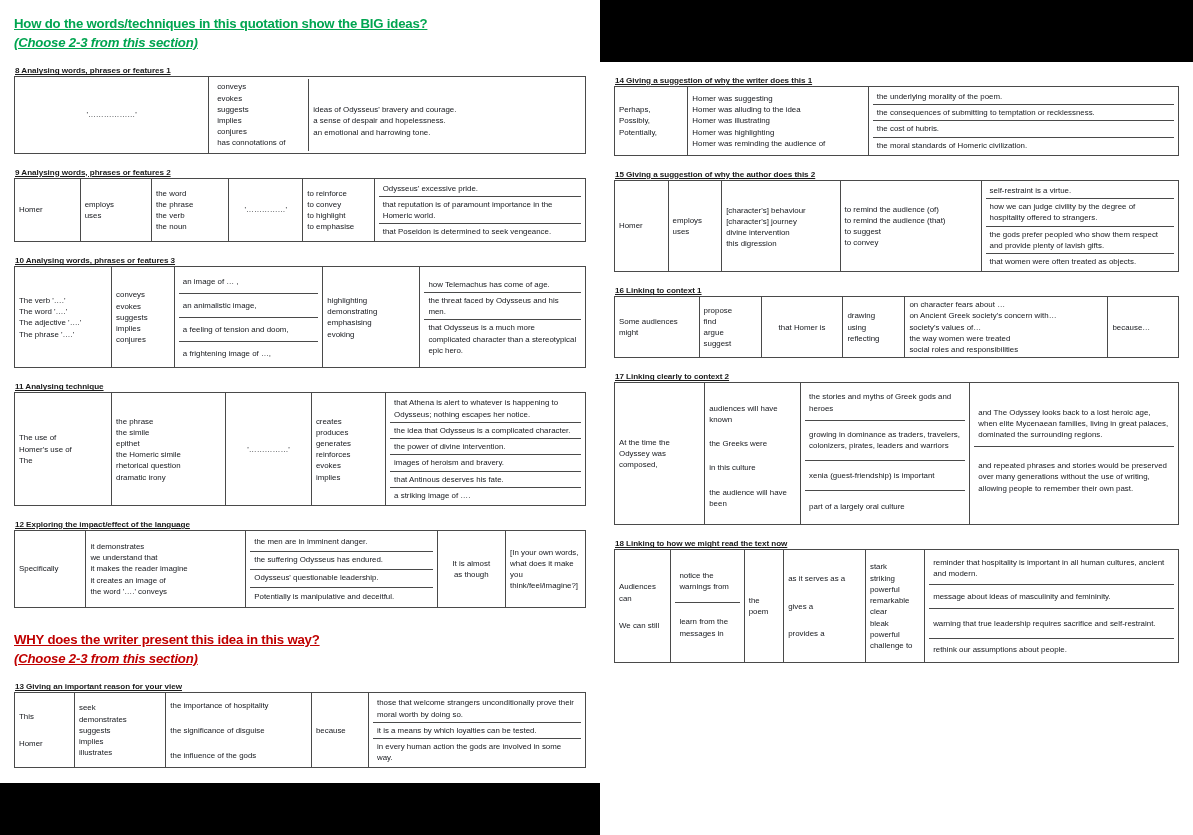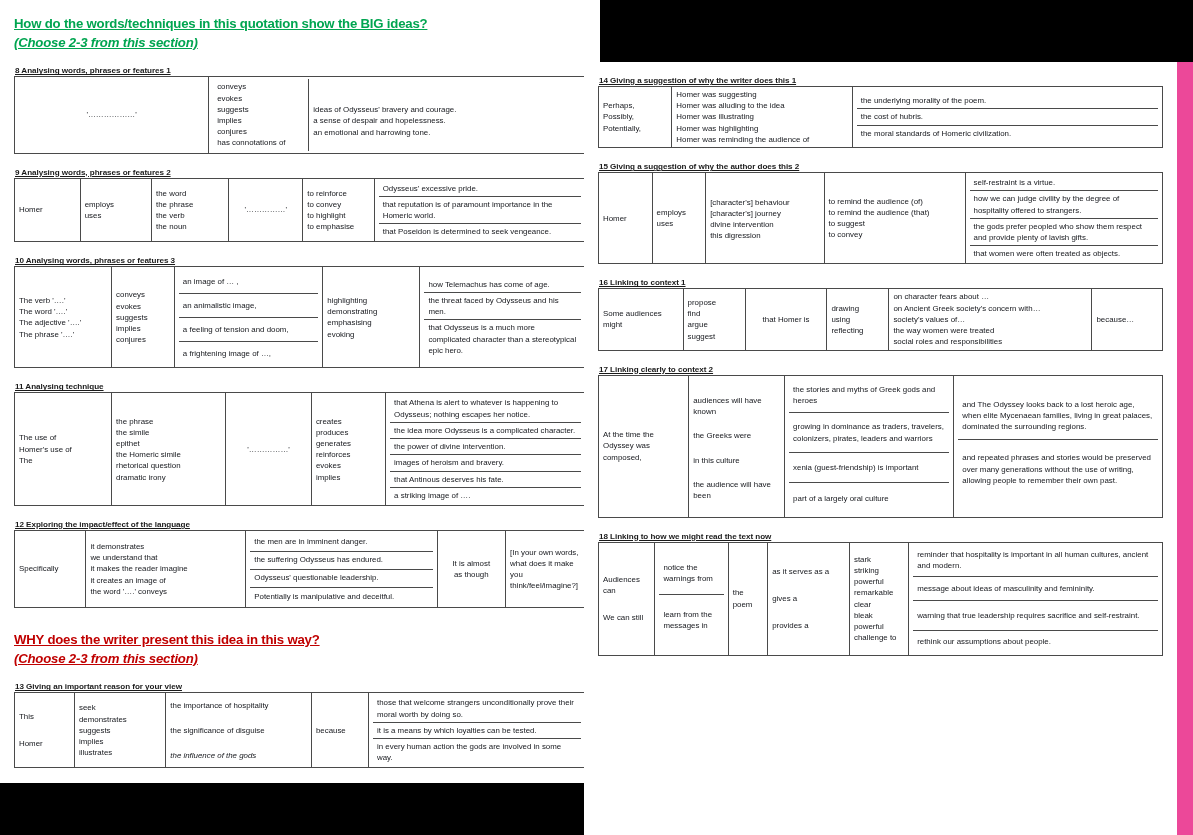--- a/index.html
+++ b/index.html
@@ -6,34 +6,34 @@
   html, body {
     margin: 0; padding: 0;
     width: 1193px; height: 835px;
     background: #ffffff;
     font-family: "Liberation Sans", sans-serif;
     overflow: hidden;
   }
   #stage {
     position: relative;
     width: 1193px; height: 835px;
-    background: #ec4899;
+    background: #fca5a5;
   }
   
   .slab { position: absolute; background: #000000; }
   #slab-top-right { left: 600px; top: 0; width: 593px; height: 62px; }
   #slab-bottom-left { left: 0; top: 783px; width: 600px; height: 52px; }
 
   .page {
     position: absolute;
     background: #ffffff;
     overflow: hidden;
   }
   #page-left  { left: 0px;   top: 0px;  width: 600px; height: 783px; }
-  #page-right { left: 584px; top: 62px; width: 593px; height: 773px; }
+  #page-right { left: 600px; top: 62px; width: 593px; height: 773px; }
 
   .page-inner { padding: 0 14px; }
 
   
   .section-heading {
     font-weight: bold;
     font-size: 13.2px;
     letter-spacing: -0.2px;
     text-decoration: underline;
     line-height: 1.45;
@@ -67,21 +67,21 @@
     padding: 2px 4px;
     vertical-align: middle;
     line-height: 1.42;
     word-wrap: break-word;
   }
   td.vmid { vertical-align: middle; }
   td.vtop { vertical-align: top; }
   td.nopad-list { padding: 3px 4px; }
   .stack { display: block; }
   .spaced span { margin-bottom: 6px; }
-  .spaced span:last-child { margin-bottom: 0; font-style: italic; }
+  .spaced span:last-child { margin-bottom: 0; }
 
   
   table.inner {
     border-collapse: collapse;
     table-layout: fixed;
     width: 100%;
     height: 100%;
   }
   table.inner td {
     border: 0.7px solid #4a4a4a;
@@ -309,21 +309,21 @@
             <span class="stack">evokes</span>
             <span class="stack">implies</span>
           </td>
           <td class="nest">
             <table class="inner">
               <tbody>
                     <tr>
                       <td>that Athena is alert to whatever is happening to Odysseus; nothing escapes her notice.</td>
                     </tr>
               <tr>
-                      <td>the idea more Odysseus is a complicated character.</td>
+                      <td>the idea that Odysseus is a complicated character.</td>
                     </tr>
               <tr>
                       <td>the power of divine intervention.</td>
                     </tr>
               <tr>
                       <td>images of heroism and bravery.</td>
                     </tr>
               <tr>
                       <td>that Antinous deserves his fate.</td>
                     </tr>
@@ -471,20 +471,23 @@
             <span class="stack">Homer was alluding to the idea</span>
             <span class="stack">Homer was illustrating</span>
             <span class="stack">Homer was highlighting</span>
             <span class="stack">Homer was reminding the audience of</span>
           </td>
           <td class="nest">
             <table class="inner">
               <tbody>
                     <tr>
                       <td>the underlying morality of the poem.</td>
+                    </tr>
+              <tr>
+                      <td>the consequences of submitting to temptation or recklessness.</td>
                     </tr>
               <tr>
                       <td>the cost of hubris.</td>
                     </tr>
               <tr>
                       <td>the moral standards of Homeric civilization.</td>
                     </tr>
             </tbody>
                 </table>
           </td>

